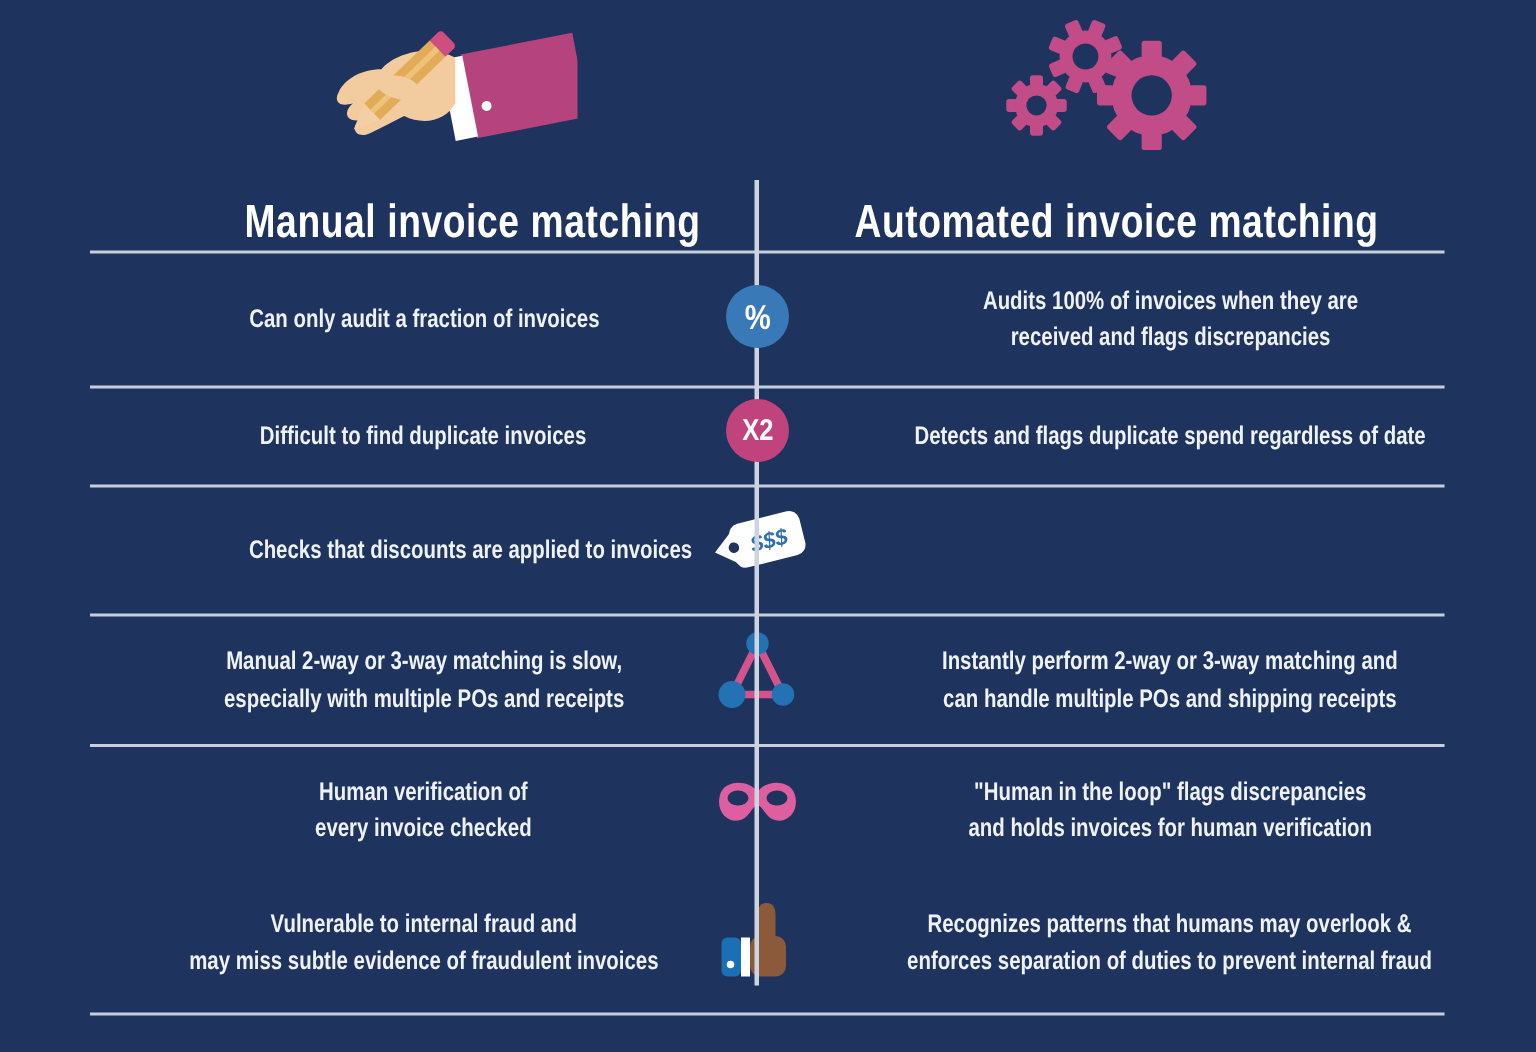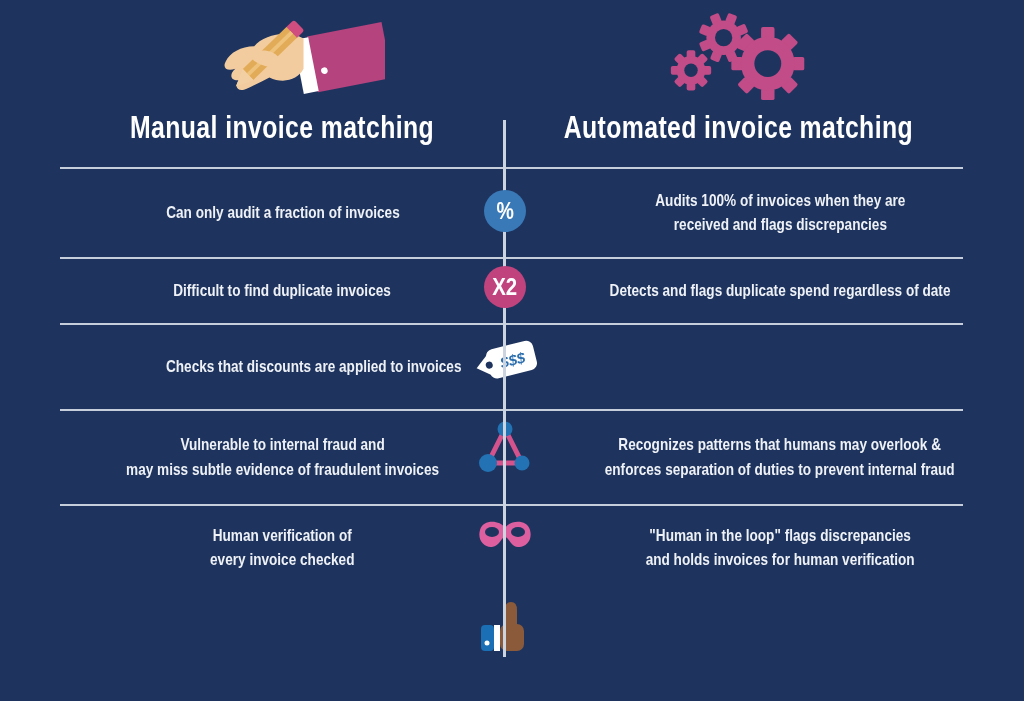--- a/index.html
+++ b/index.html
@@ -6,22 +6,22 @@
   .canvas{
     position:relative;
     width:1024px;height:701px;
     background:#1e345e;
     overflow:hidden;
     font-family:"Liberation Sans", sans-serif;
   }
   
   .cond{display:inline-block;transform:scaleX(0.8);transform-origin:center;white-space:pre-line;}
   .title{
-    position:absolute;top:106px;height:44px;
-    display:flex;align-items:center;justify-content:center;
+    position:absolute;top:126px;height:44px;
+    display:flex;align-items:center;justify-content:flex-end;
     color:#ffffff;font-weight:bold;font-size:31px;letter-spacing:0.5px;
   }
   .title-left{left:60px;width:445px;}
   .title-right{left:513px;width:450px;}
 
   .topicon{position:absolute;}
   .hand-icon{left:205px;top:10px;}
   .gears-icon{left:660px;top:6px;}
 
   .vline{
@@ -36,21 +36,21 @@
   .row{display:flex;align-items:center;gap:21px;}
   .row.sep{border-bottom:2px solid #c6cedb;}
   .cell{color:#eef1f6;font-weight:bold;font-size:17px;line-height:1.42;text-align:center;}
   .cell-left{flex:0 0 445px;}
   .cell-gap{flex:0 0 8px;}
   .cell-right{flex:0 0 450px;}
 
   .badge{
     position:absolute;width:42px;height:42px;border-radius:50%;
     display:flex;align-items:center;justify-content:center;
-    color:#ffffff;font-weight:bold;font-size:24px;z-index:3;
+    color:#ffffff;font-weight:bold;font-size:20px;z-index:3;
   }
   .badge .cond{transform:scaleX(0.85);}
   .badge-percent{left:484px;top:190px;background:#3a79b7;font-size:23px;}
   .badge-x2{left:484px;top:266px;background:#c0437e;}
 
   .cicon{position:absolute;z-index:1;}
   .tag-icon{left:472px;top:338px;}
   .triangle-icon{left:475px;top:418px;}
   .mask-icon{left:477px;top:520px;}
   .thumb-icon{left:479px;top:598px;}
@@ -144,33 +144,40 @@
     </div>
     <div class="row sep" style="height:64px">
       <div class="cell cell-left"><span class="cond">Difficult to find duplicate invoices</span></div>
       <div class="cell-gap"></div>
       <div class="cell cell-right"><span class="cond">Detects and flags duplicate spend regardless of date</span></div>
     </div>
     <div class="row sep" style="height:84px">
       <div class="cell-gap"></div>
       <div class="cell cell-right"><span class="cond">Checks that discounts are applied to invoices</span></div>
     </div>
+    <div class="row sep" style="height:85px">
+      <div class="cell cell-left"><span class="cond">Manual 2-way or 3-way matching is slow,
+especially with multiple POs and receipts</span></div>
+      <div class="cell-gap"></div>
+      <div class="cell cell-right"><span class="cond">Instantly perform 2-way or 3-way matching and
+can handle multiple POs and shipping receipts</span></div>
+    </div>
+    <div class="row" style="height:84px">
+      <div class="cell cell-left"><span class="cond">Human verification of
+every invoice checked</span></div>
+      <div class="cell-gap"></div>
+      <div class="cell cell-right"><span class="cond">"Human in the loop" flags discrepancies
+and holds invoices for human verification</span></div>
+    </div>
     <div class="row sep" style="height:93px">
       <div class="cell cell-left"><span class="cond">Vulnerable to internal fraud and
 may miss subtle evidence of fraudulent invoices</span></div>
       <div class="cell-gap"></div>
       <div class="cell cell-right"><span class="cond">Recognizes patterns that humans may overlook &amp;
 enforces separation of duties to prevent internal fraud</span></div>
-    </div>
-    <div class="row" style="height:84px">
-      <div class="cell cell-left"><span class="cond">Human verification of
-every invoice checked</span></div>
-      <div class="cell-gap"></div>
-      <div class="cell cell-right"><span class="cond">"Human in the loop" flags discrepancies
-and holds invoices for human verification</span></div>
     </div>
   </div>
 
   <div class="badge badge-percent">
     <span class="cond">%</span>
   </div>
 
   <div class="badge badge-x2">
     <span class="cond">X2</span>
   </div>

